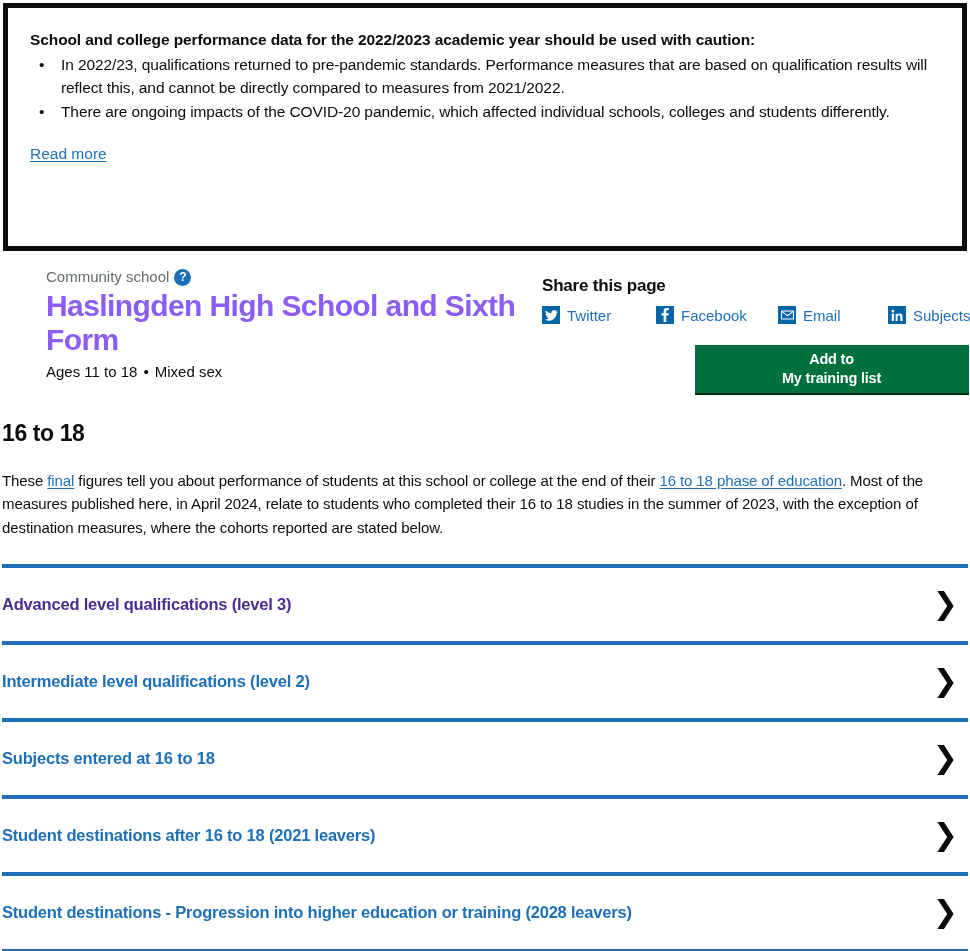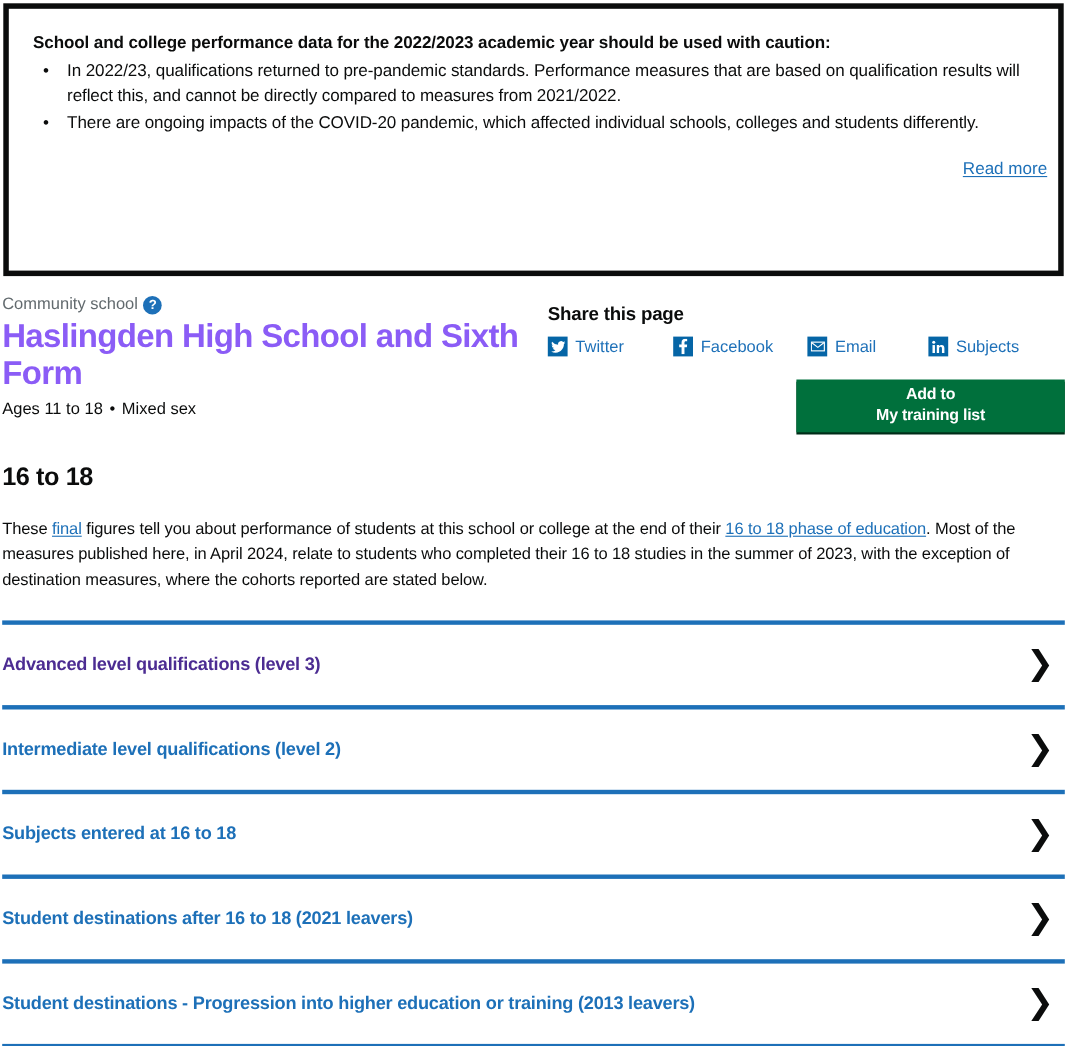--- a/index.html
+++ b/index.html
@@ -52,37 +52,37 @@
   }
   .caution-list li .bullet {
     position: absolute;
     left: 9px;
     top: 0;
     font-size: 15.5px;
     line-height: 1.52;
   }
   .read-more-wrap {
     margin-top: 21px;
-    text-align: right;
   }
   a.link {
     color: #1d70b8;
     text-decoration: underline;
     text-underline-offset: 1.5px;
   }
   a.read-more {
     font-size: 15.5px;
   }
 
   
   .header-row {
     display: flex;
     align-items: flex-start;
     padding: 0;
     margin-top: 17px;
+    margin-left: 44px;
   }
   .school-col {
     width: 498px;
     flex: 0 0 498px;
     padding-left: 2px;
   }
   .school-type {
     color: #626a6e;
     font-size: 15px;
     display: flex;
@@ -166,21 +166,21 @@
   .addbtn-wrap {
     display: flex;
     justify-content: flex-end;
     margin-top: 21px;
     padding-right: 2px;
   }
   .add-button {
     background: #00703c;
     color: #ffffff;
     border: 0;
-    width: 244px;
+    width: 274px;
     height: 48px;
     font-family: "Liberation Sans", sans-serif;
     font-size: 14.5px;
     font-weight: bold;
     line-height: 1.32;
     cursor: pointer;
     letter-spacing: -0.2px;
     box-shadow: 0 2px 0 #002d18;
     padding: 0;
   }
@@ -353,20 +353,20 @@
     </button>
 
     <div class="acc-rule"></div>
     <button class="acc-item">
       <span class="acc-title">Student destinations after 16 to 18 (2021 leavers)</span>
       <span class="acc-chevron">❯</span>
     </button>
 
     <div class="acc-rule"></div>
     <button class="acc-item">
-      <span class="acc-title">Student destinations - Progression into higher education or training (2013 leavers)</span>
+      <span class="acc-title">Student destinations - Progression into higher education or training (2028 leavers)</span>
       <span class="acc-chevron">❯</span>
     </button>
 
     <div class="acc-rule"></div>
   </div>
 
 </div>
 
 </body></html>

